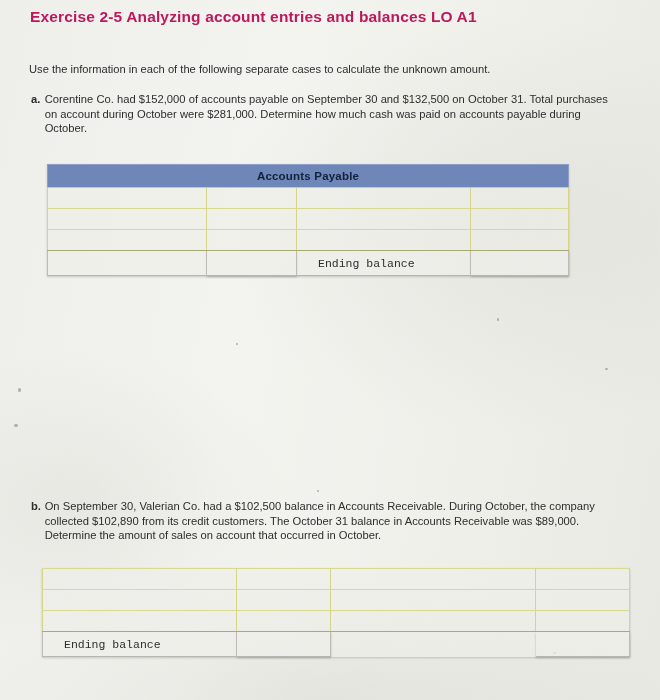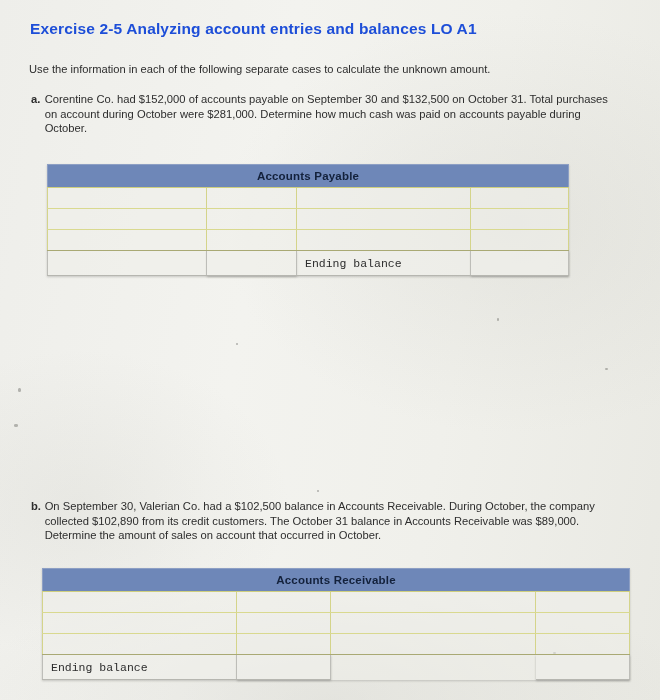--- a/index.html
+++ b/index.html
@@ -36,25 +36,25 @@
 
   .page {
     position: absolute;
     inset: 0;
   }
 
   
   .title {
     position: absolute;
     left: 30px;
-    top: 20px;
+    top: 8px;
     font-size: 15.5px;
     font-weight: bold;
     letter-spacing: 0.15px;
-    color: #1d4ed8;
+    color: #be185d;
     white-space: nowrap;
   }
   .intro {
     position: absolute;
     left: 29px;
     top: 63px;
     font-size: 11.5px;
     color: #2d2d2d;
     white-space: nowrap;
     transform: scaleX(0.97);
@@ -102,21 +102,21 @@
     border-bottom: 1px solid #cfcf7e;
   }
   .ledger td {
     border-left: 1px solid #d4d48a;
     border-right: 1px solid #d4d48a;
     border-top: 1px solid #d9d98f;
     border-bottom: 1px solid #d9d98f;
     background: transparent;
     font-size: 11.5px;
     color: #2d2d2d;
-    padding: 0 8px;
+    padding: 0 21px;
     vertical-align: middle;
   }
   .ledger tr.blank td { height: 20px; }
   .ledger tr.last-blank td { border-bottom: 1px solid #a9a974; }
   .ledger tr.total td {
     height: 24px;
     border-top: 1px solid #a9a974;
     border-left: 1px solid #bdbdb8;
     border-right: 1px solid #bdbdb8;
     border-bottom: 1px solid #b6b6b0;
@@ -205,23 +205,20 @@
   </div>
 
   <table class="ledger" id="table-b">
     <colgroup>
       <col style="width:194px">
         <col style="width:94px">
         <col style="width:205px">
         <col style="width:94px">
     </colgroup>
     <tbody>
-      <tr>
-        <td class="hdr" colspan="4">Accounts Receivable</td>
-      </tr>
       <tr class="blank">
         <td></td>
         <td></td>
         <td></td>
         <td></td>
       </tr>
       <tr class="blank">
         <td></td>
         <td></td>
         <td></td>

